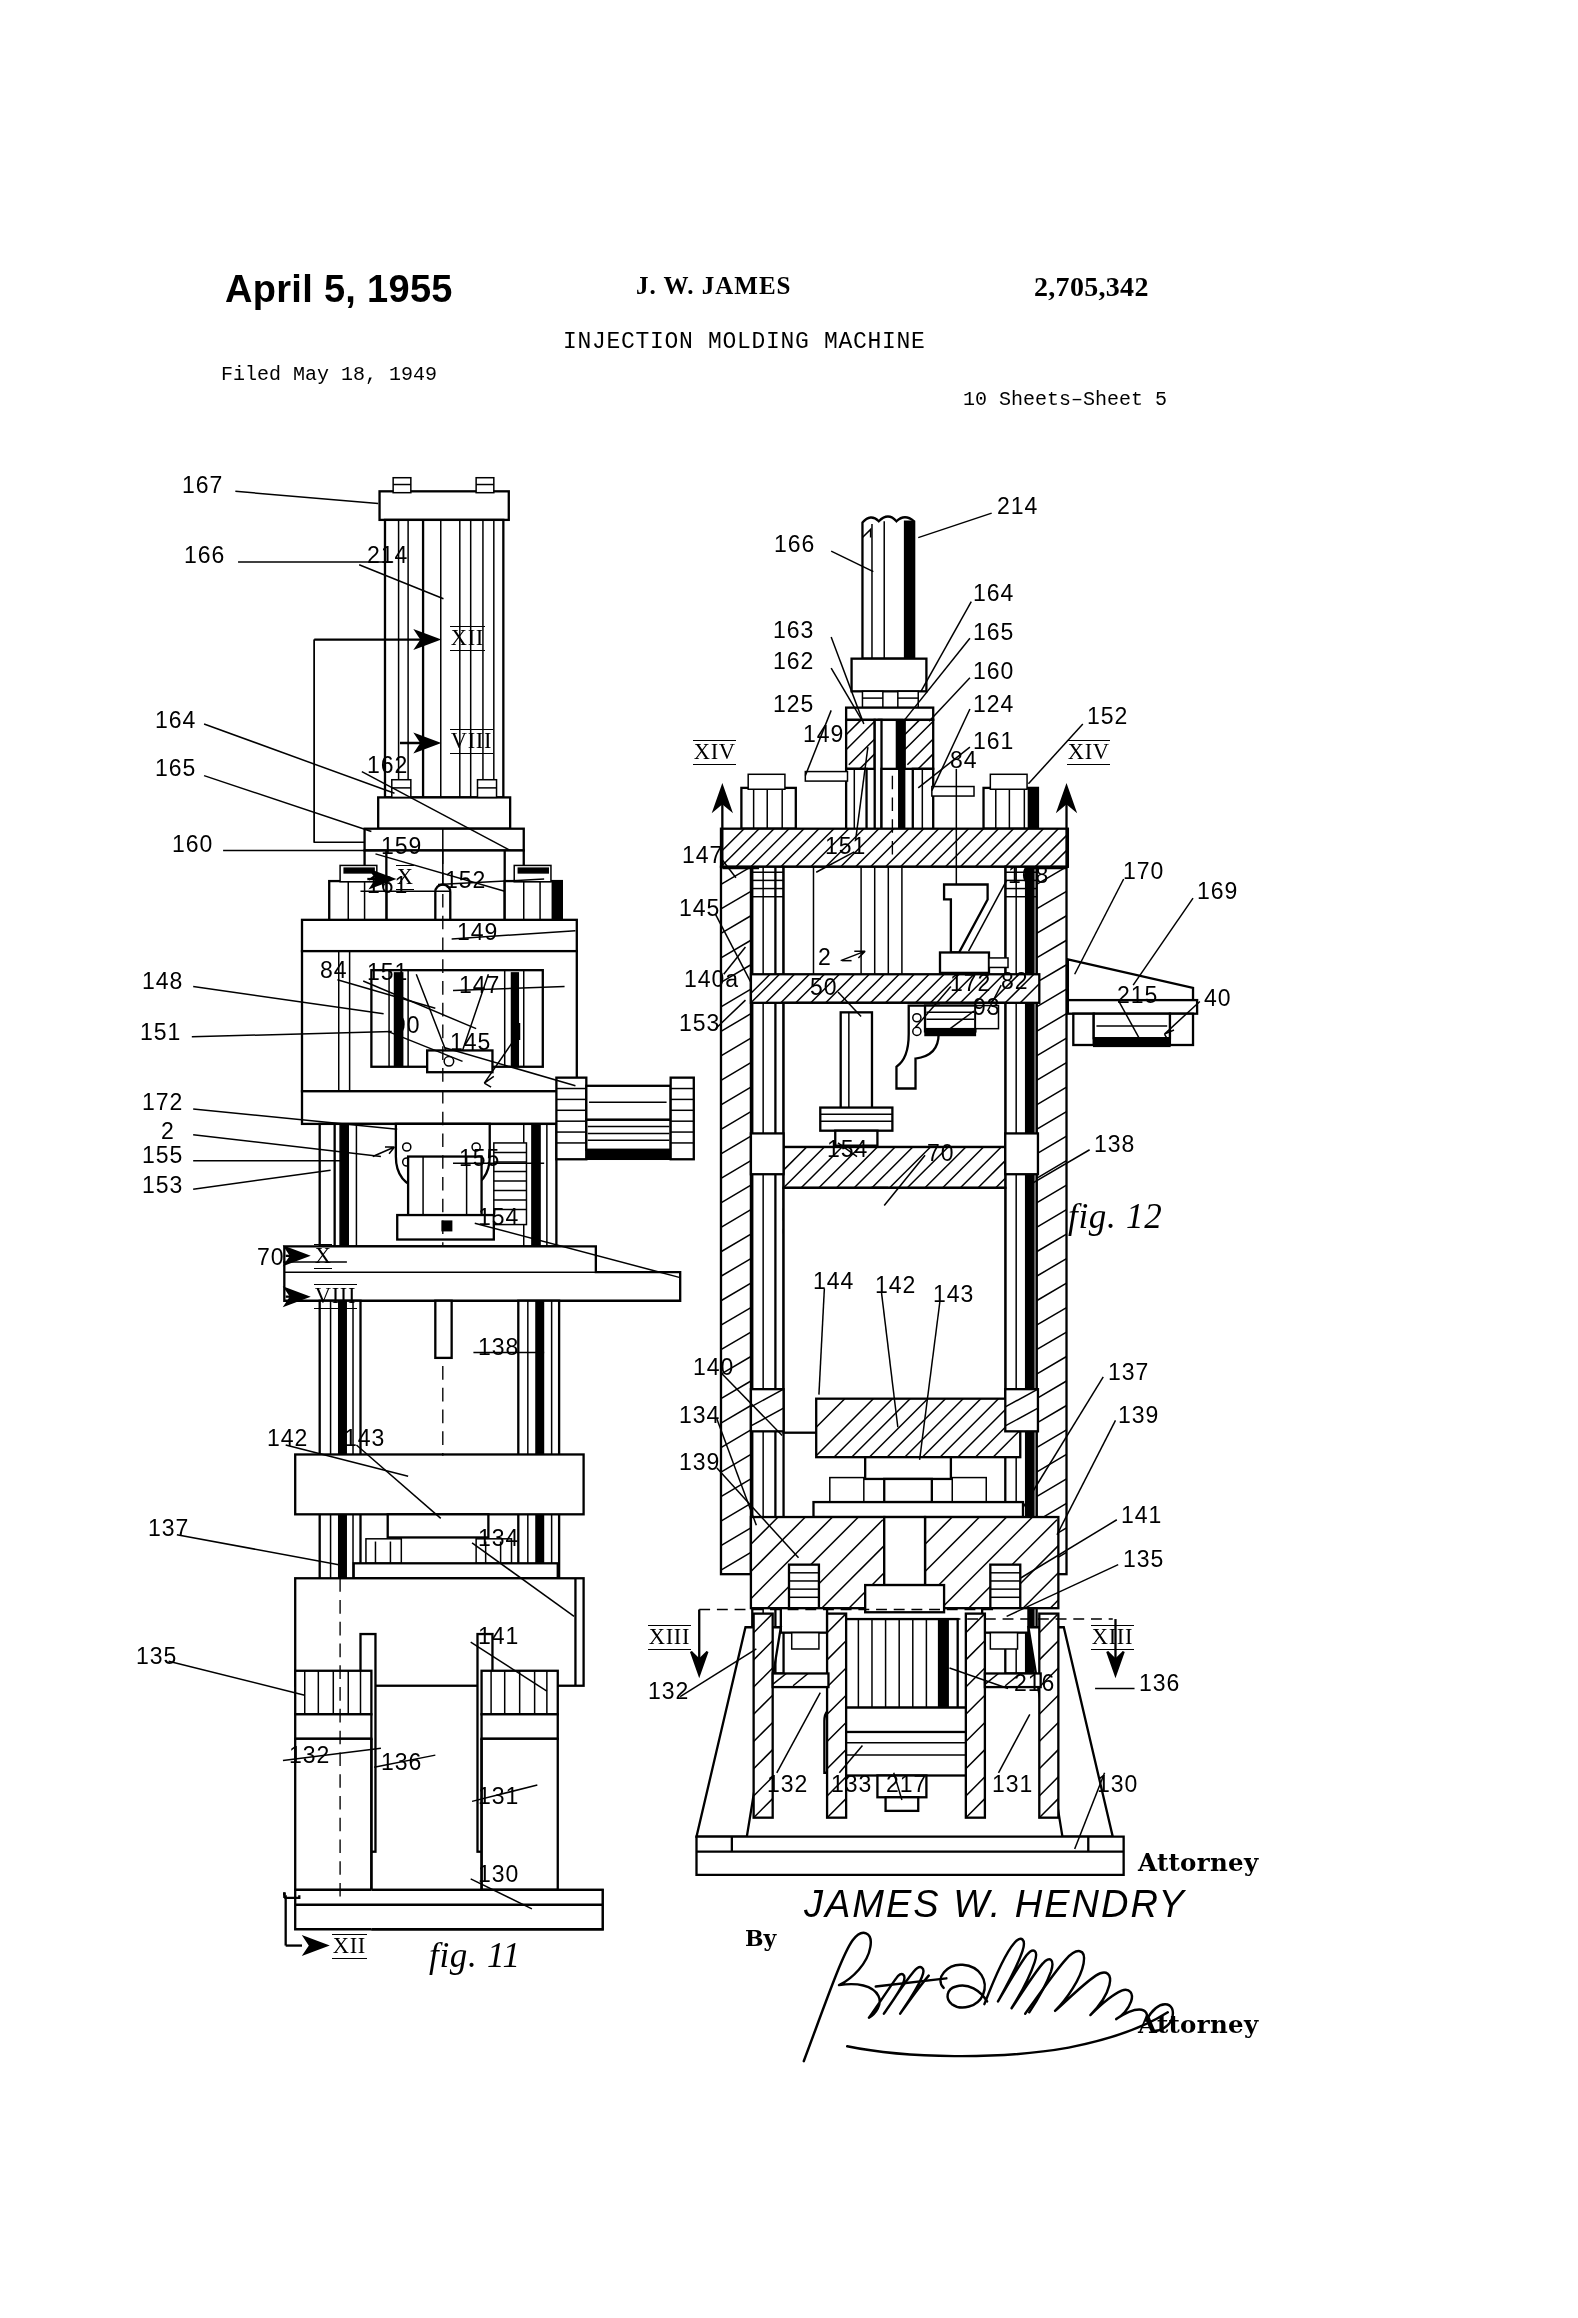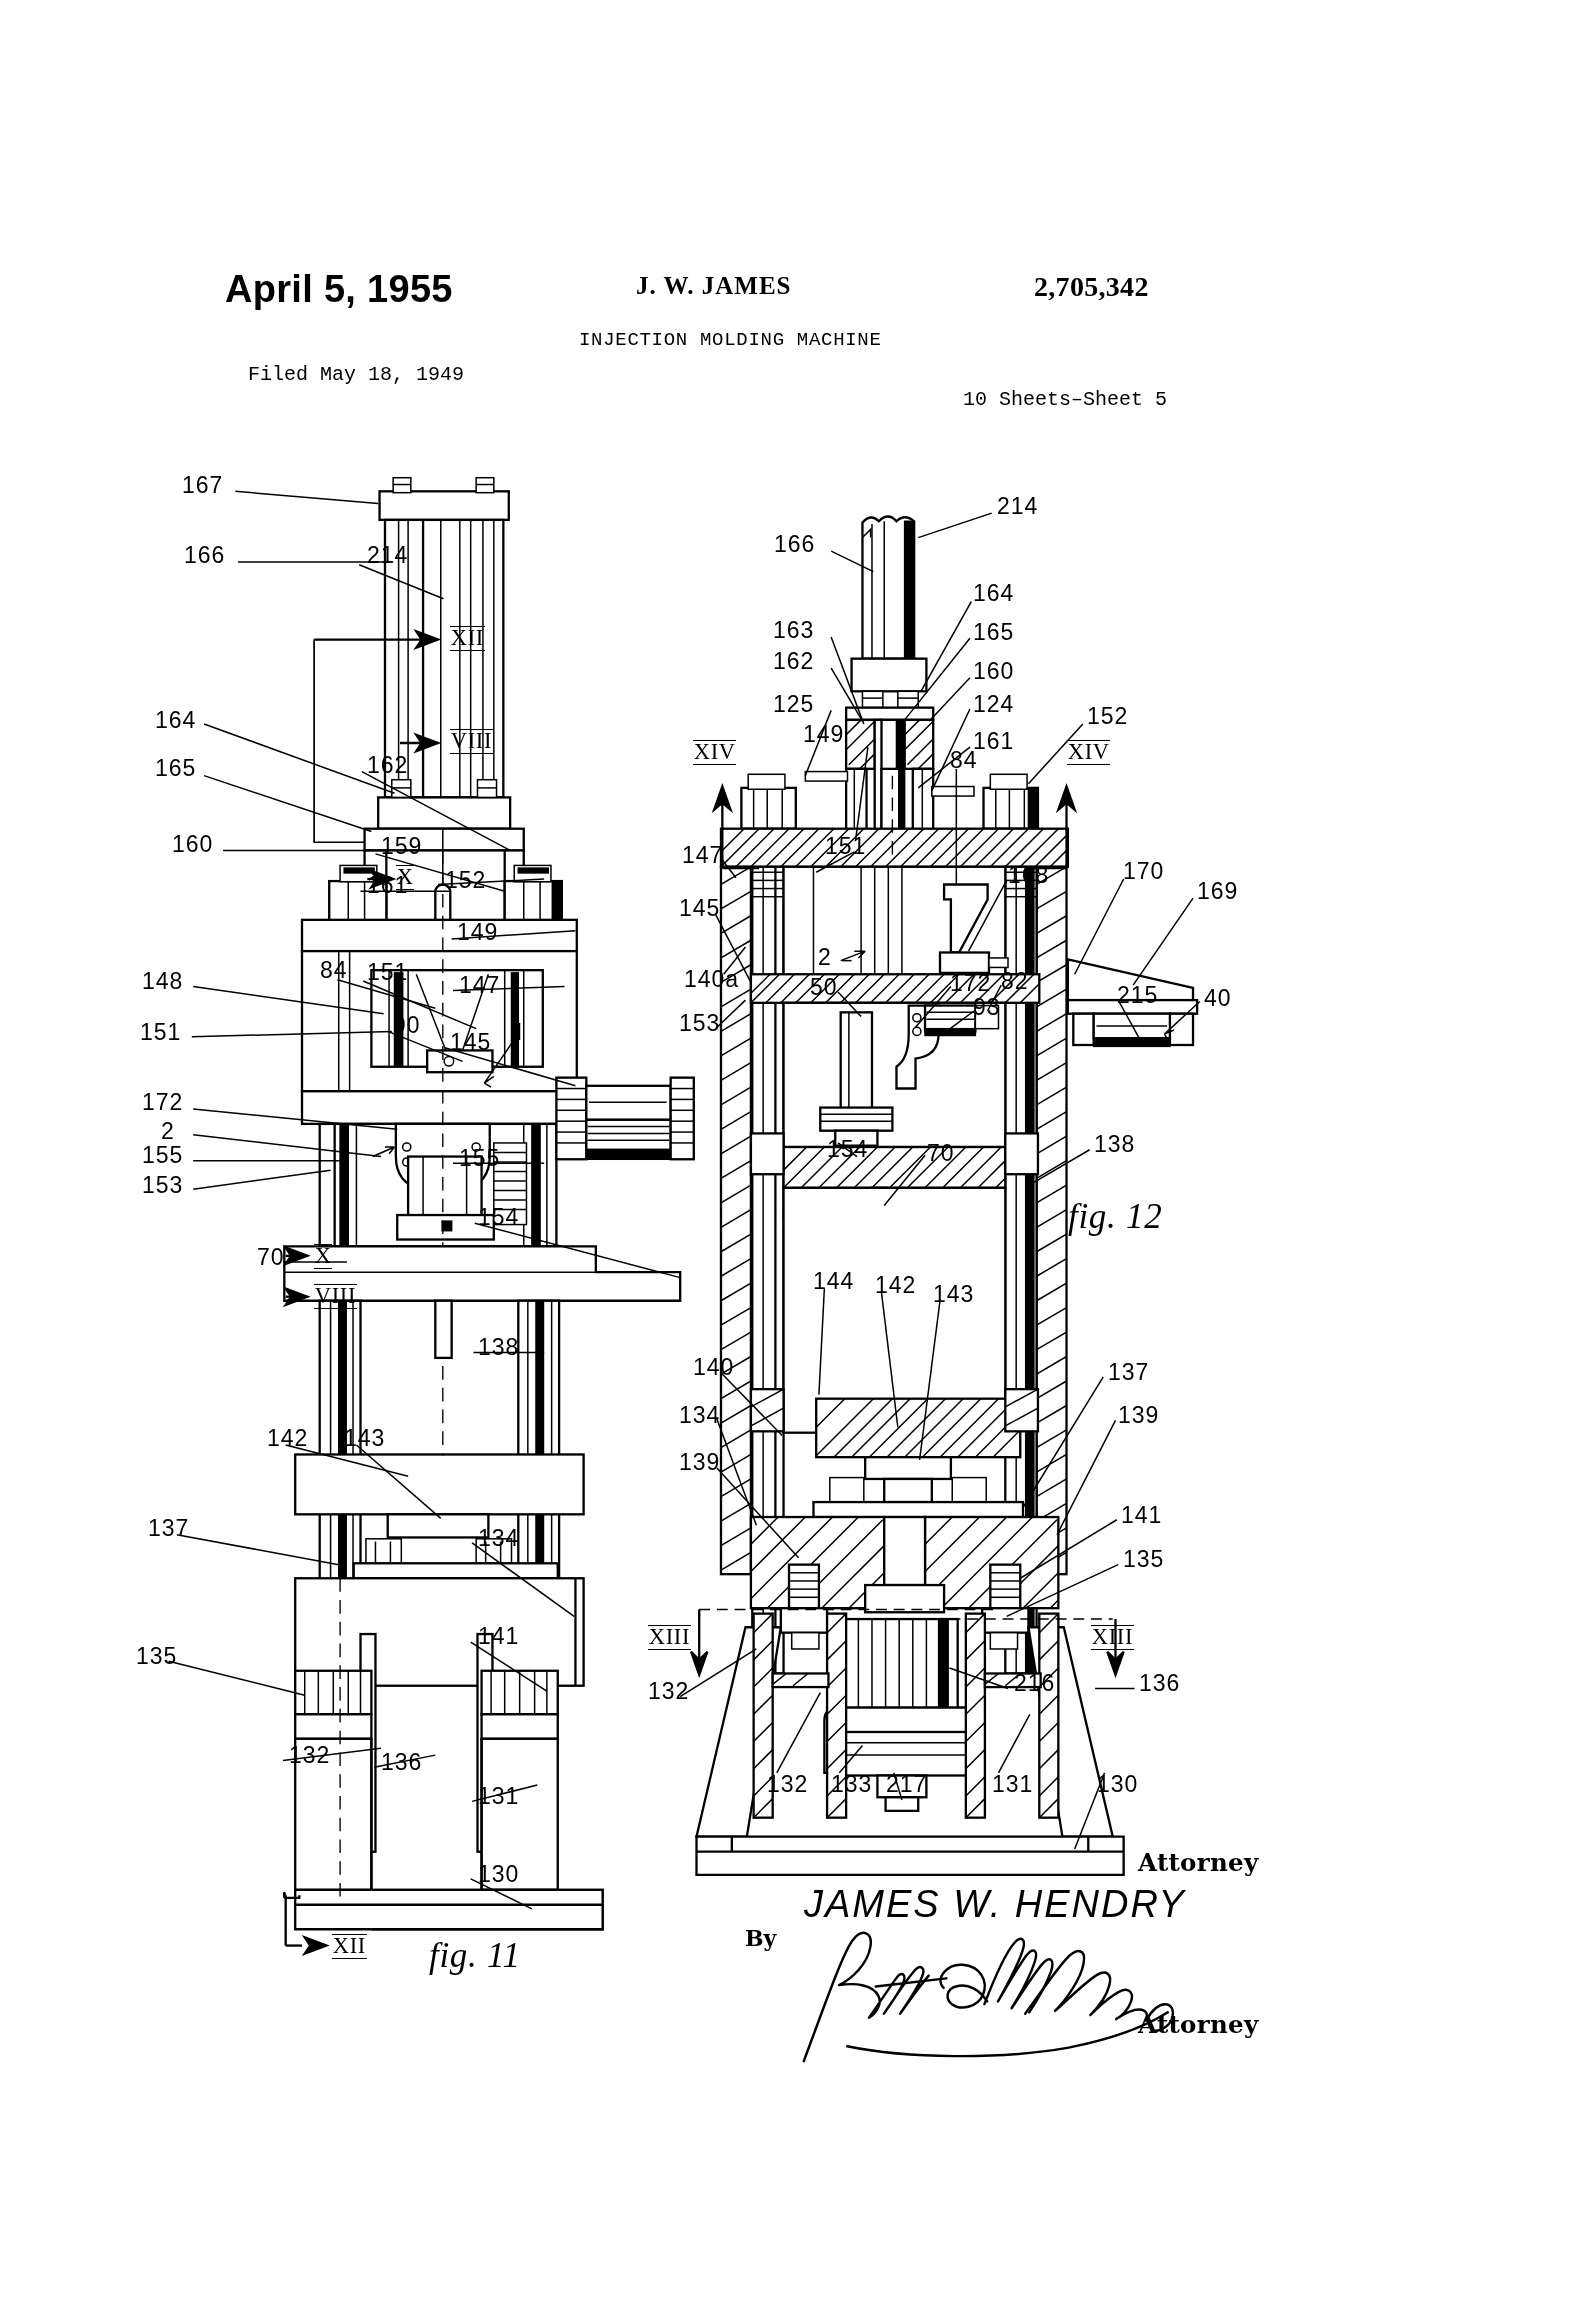--- a/index.html
+++ b/index.html
@@ -22,25 +22,25 @@
     font-size:25px;letter-spacing:1px;
   }
   .hdr-patno{
     position:absolute;left:1034px;top:271px;
     font-family:"Liberation Serif", serif;font-weight:bold;
     font-size:28px;letter-spacing:0.3px;
   }
   .hdr-title{
     position:absolute;left:563px;top:329px;
     font-family:"Liberation Mono", monospace;
-    font-size:19px;letter-spacing:0.7px;margin-left:16px;
+    font-size:23px;letter-spacing:0.7px;
   }
   .hdr-filed{
     position:absolute;left:221px;top:363px;
-    font-family:"Liberation Mono", monospace;font-size:20px;letter-spacing:0px;margin-left:27px;
+    font-family:"Liberation Mono", monospace;font-size:20px;letter-spacing:0px;
   }
   .hdr-sheets{
     position:absolute;left:963px;top:388px;
     font-family:"Liberation Mono", monospace;font-size:20px;
   }
 
   
   .dw{position:absolute;}
   svg{display:block;overflow:visible;}
   .ln{stroke:#000;fill:none;}

